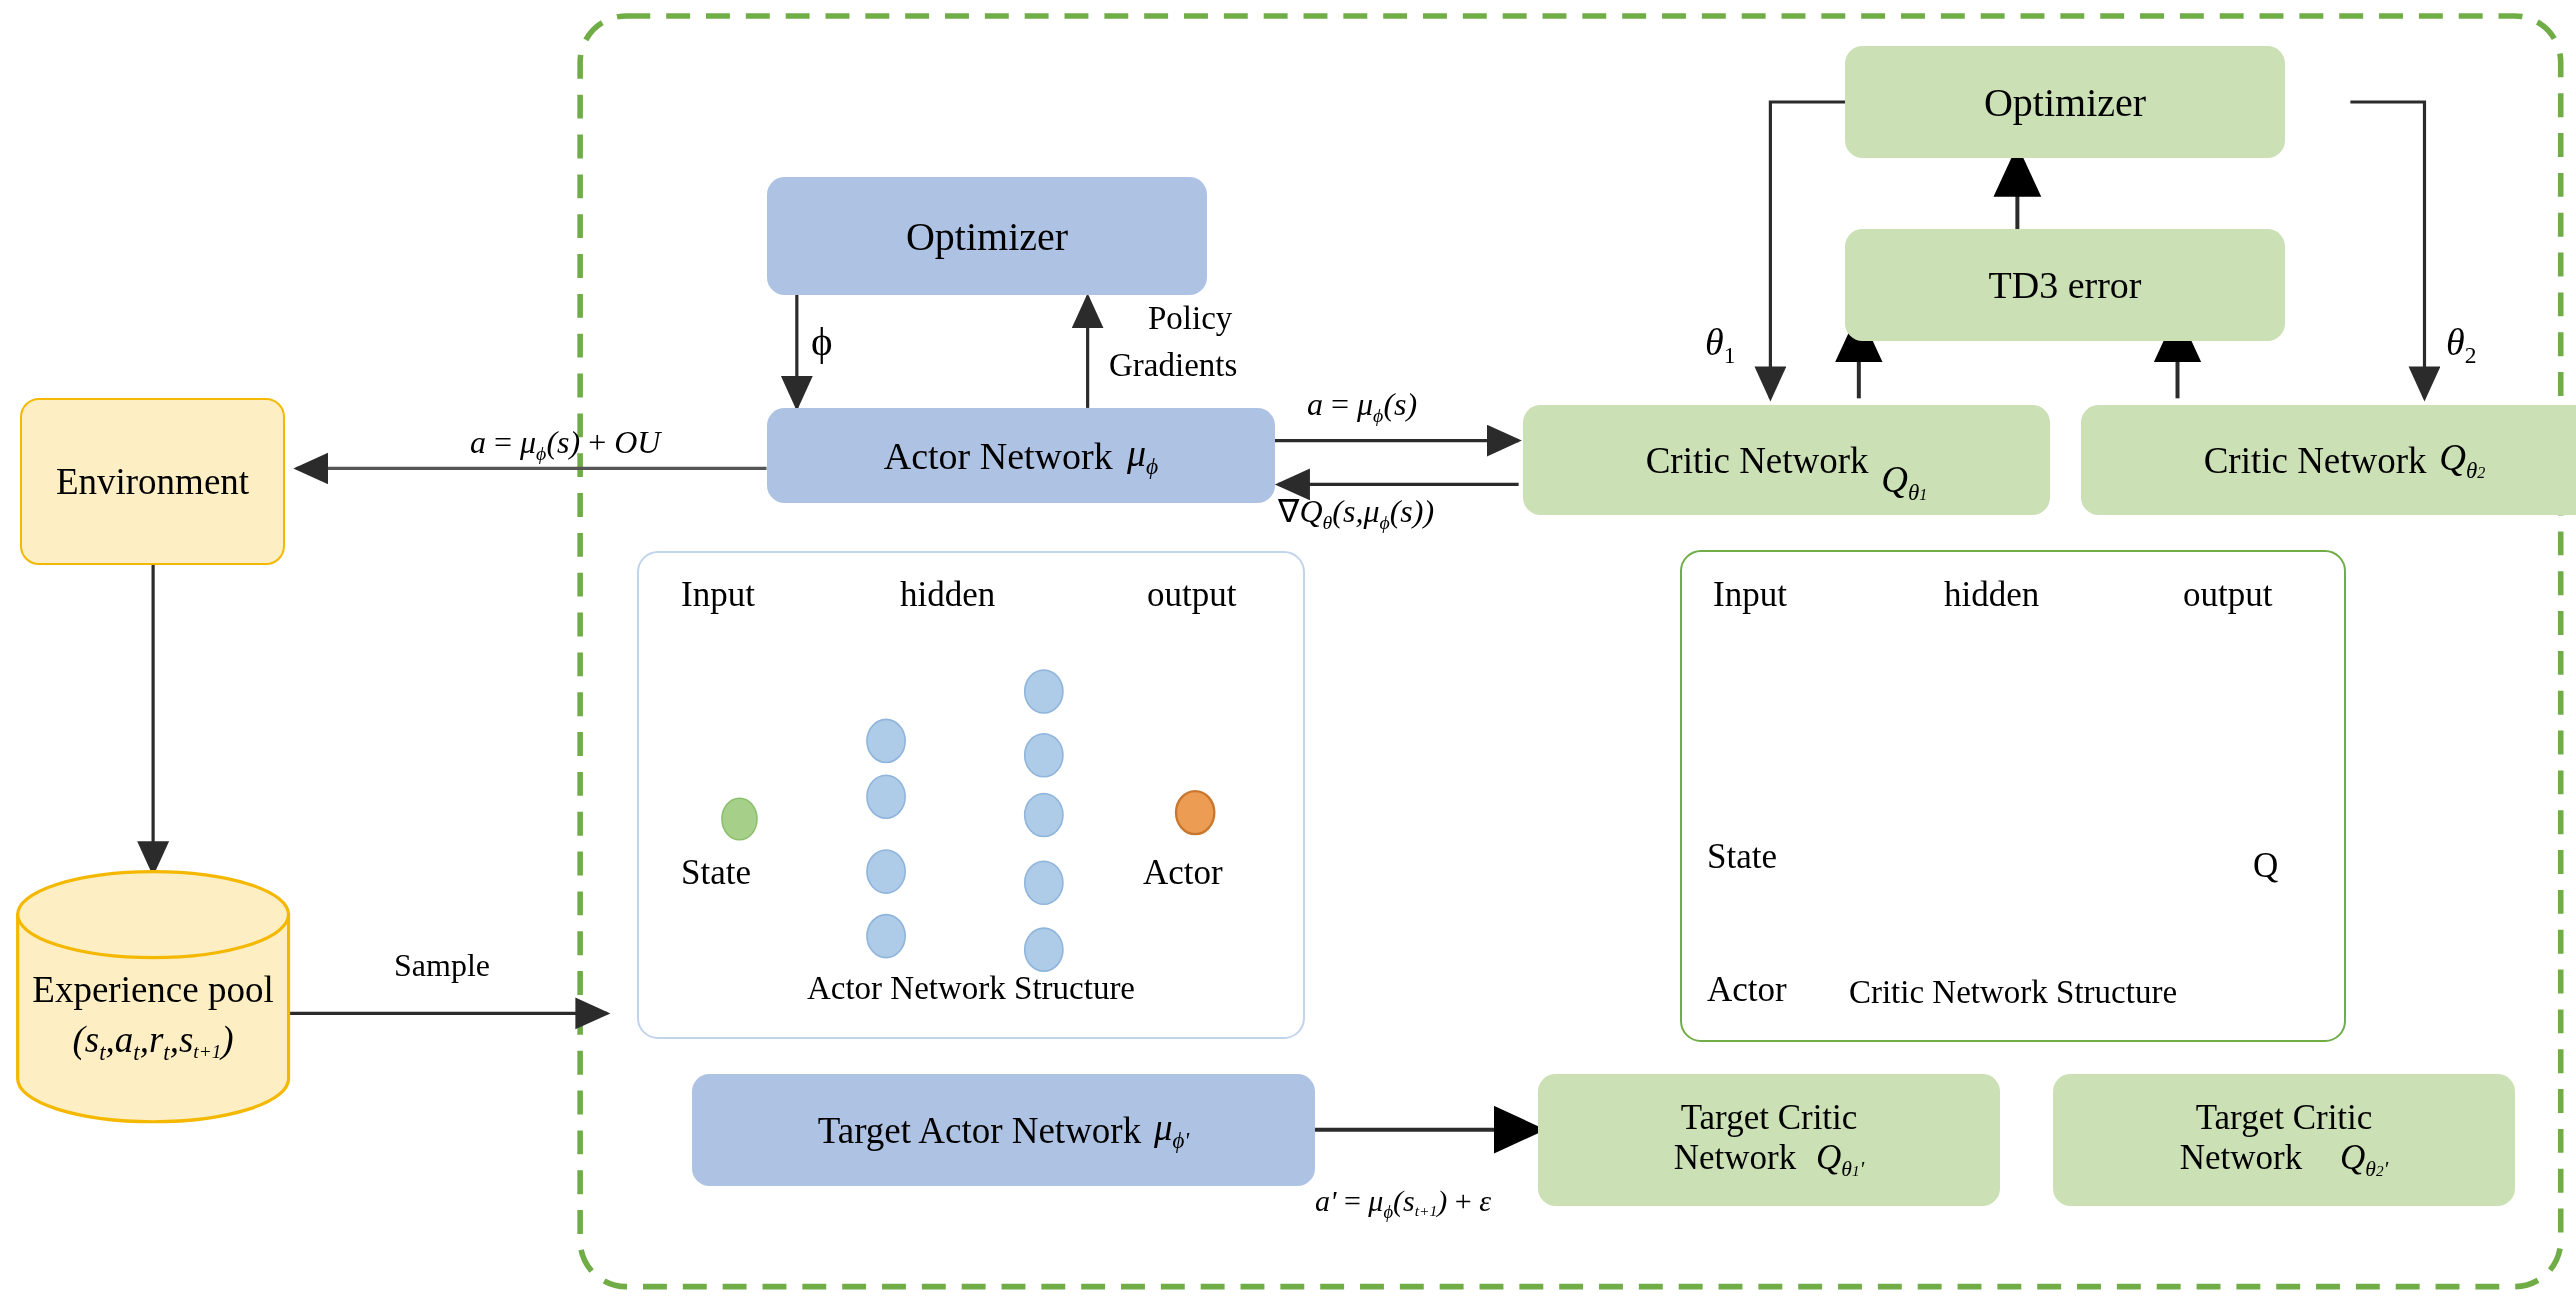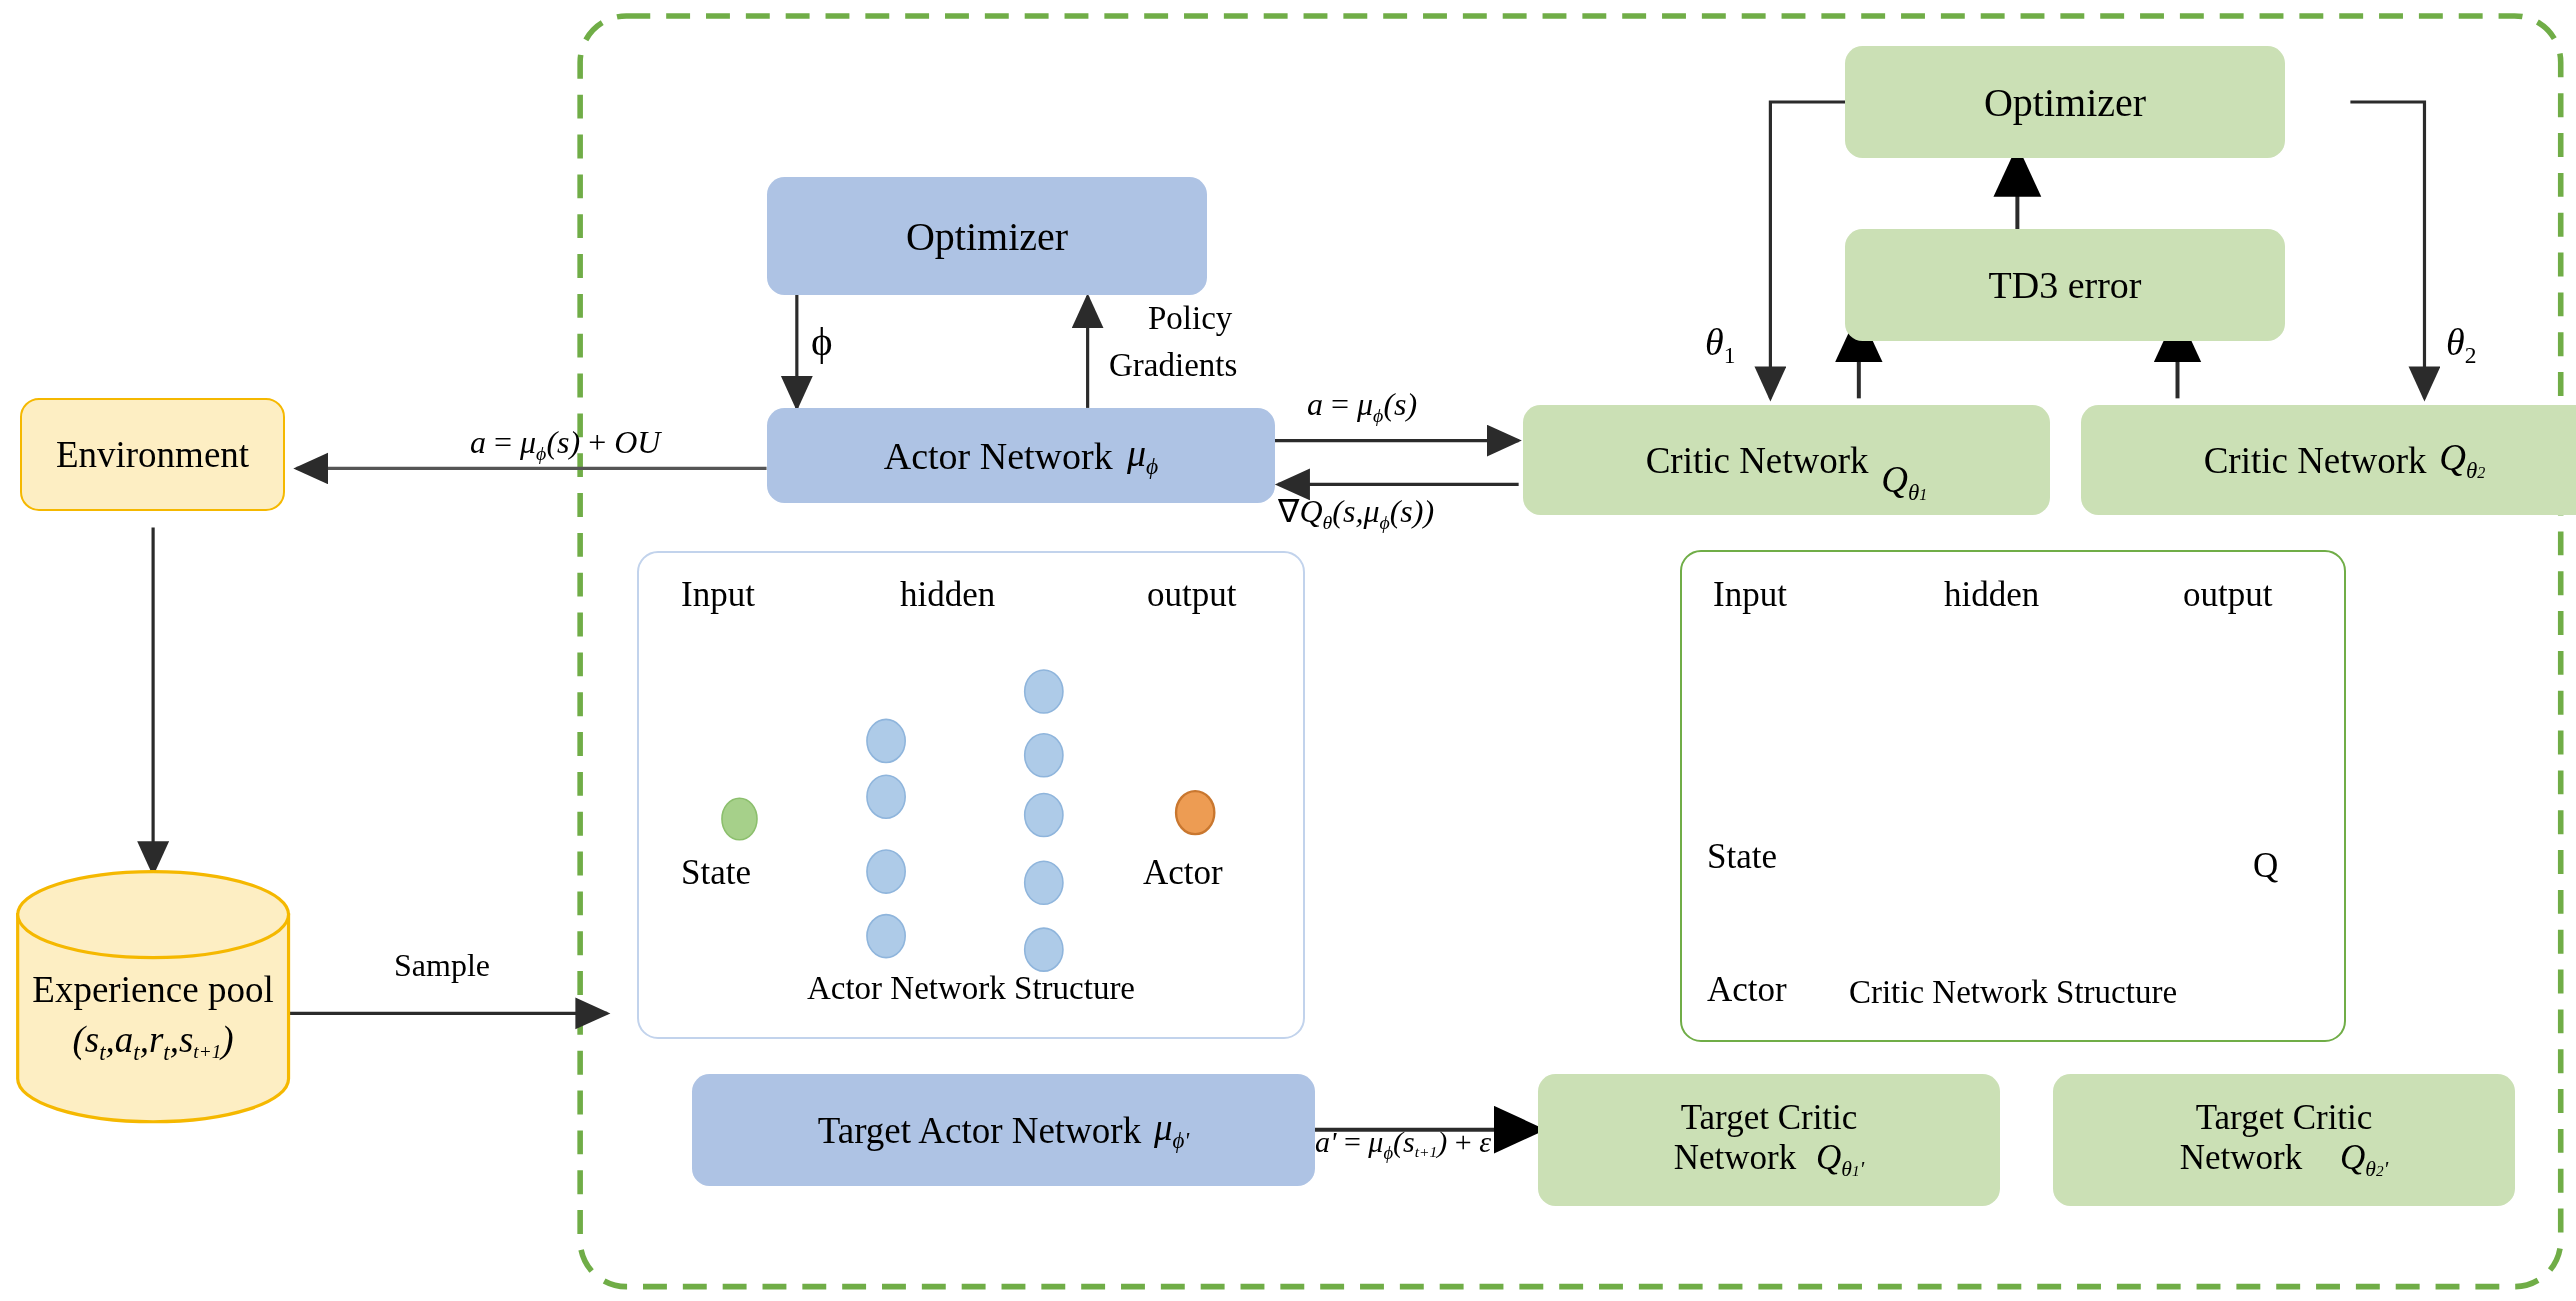--- a/index.html
+++ b/index.html
@@ -141,21 +141,21 @@
         <line x1="2625" y1="1192" x2="2772" y2="1028"></line>
       </g>
     </g>
 
     <g>
       <path d="M22,1148 L22,1354 A170,54 0 0,0 362,1354 L362,1148 Z" fill="#fdeec3" stroke="#f5b800" stroke-width="4"></path>
       <ellipse cx="192" cy="1148" rx="170" ry="54" fill="#fdeec3" stroke="#f5b800" stroke-width="4"></ellipse>
     </g>
   </svg>
 
-  <div class="box yellow" style="left:20px;top:398px;width:265px;height:113px;font-size:37px;">
+  <div class="box yellow" style="left:20px;top:398px;width:265px;height:167px;font-size:37px;">
     <span>Environment</span>
   </div>
 
   <div class="lbl" style="left:17.5px;top:968px;width:271px;text-align:center;font-size:37px;">Experience pool</div>
   <div class="lbl" style="left:17.5px;top:1018px;width:271px;text-align:center;font-size:37px;">
     <span class="mf">(<i>s</i><span class="sub">t</span>,<i>a</i><span class="sub">t</span>,<i>r</i><span class="sub">t</span>,<i>s</i><span class="sub2">t+1</span>)</span>
   </div>
 
   <div class="lbl" style="left:394px;top:947px;font-size:32px;">Sample</div>
 
@@ -259,21 +259,21 @@
   <div class="lbl" style="left:2253px;top:846px;font-size:35px;">Q</div>
   <div class="lbl" style="left:1680px;top:974px;width:666px;text-align:center;font-size:33px;">Critic Network Structure</div>
 
   <div class="box blue" style="left:692px;top:1074px;width:623px;height:112px;font-size:37px;">
     <span>Target Actor Network</span>
     <span style="margin-left:12.7px;">
       <span class="mf">μ</span><span class="sub">ϕ'</span>
     </span>
   </div>
 
-  <div class="lbl" style="left:1315px;top:1125px;font-size:30px;">
+  <div class="lbl" style="left:1315px;top:1184px;font-size:30px;">
     <span class="mf">a'</span> = <span class="mf">μ</span><span class="sub">ϕ</span><span class="mf">(s</span><span class="sub2">t+1</span><span class="mf">)</span> + <span class="mf">ε</span>
   </div>
 
   <div class="box green" style="left:1538px;top:1074px;width:462px;height:132px;font-size:35px;flex-direction:column;line-height:1.15;">
     <span>Target Critic</span>
     <span>
       <span>Network</span>
       <span style="margin-left:11px;">
         <span class="mf">Q</span><span class="sub">θ<span style="font-size:.7em;">1</span>'</span>
       </span>

